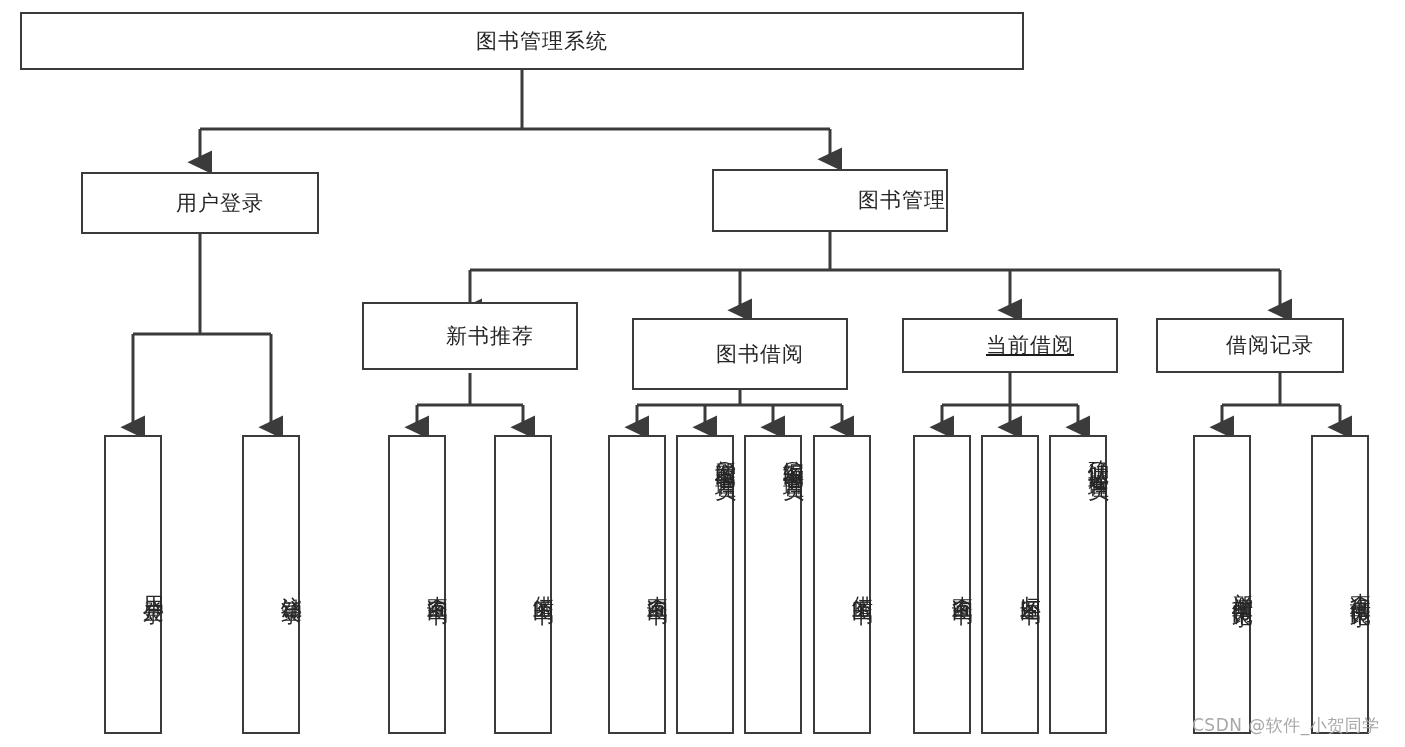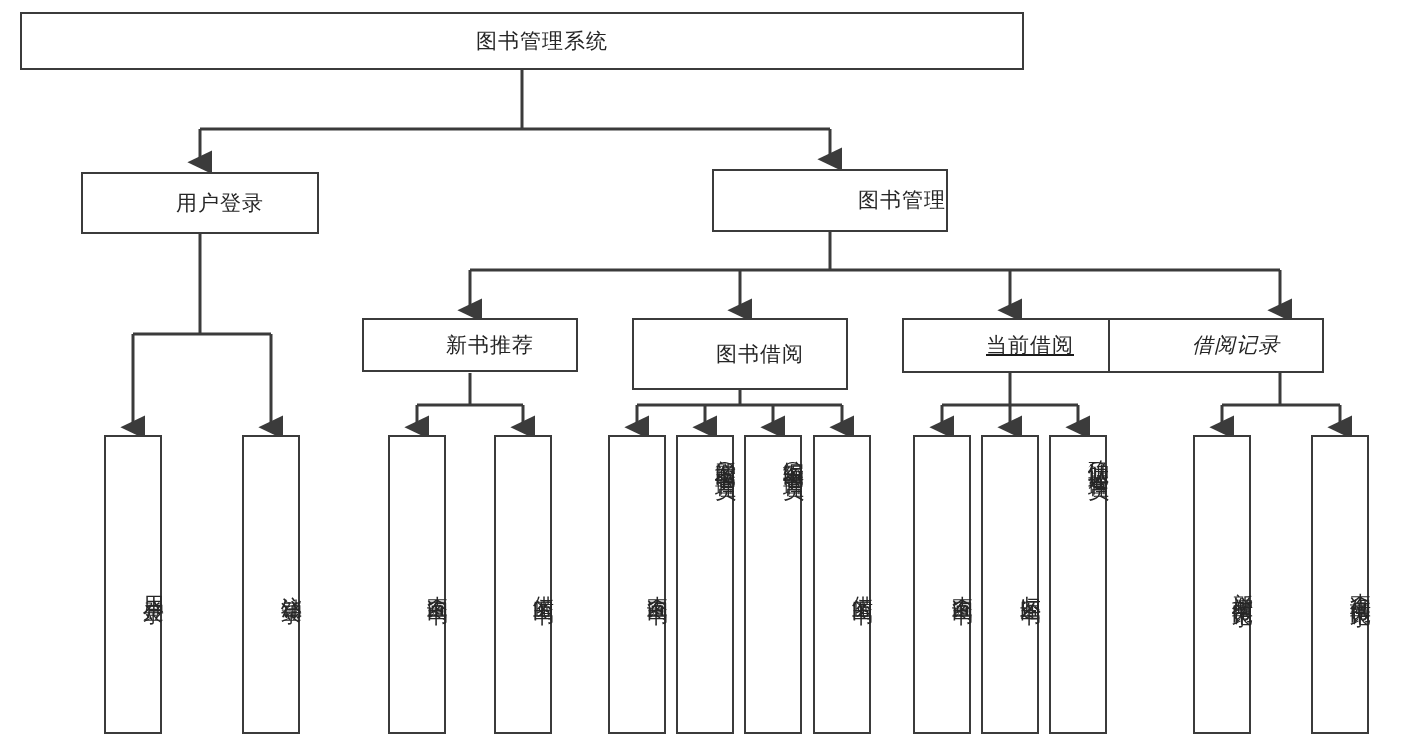--- a/index.html
+++ b/index.html
@@ -130,33 +130,33 @@
   </div>
 
   <div class="node" style="left:81px; top:172px; width:238px; height:62px;">
     <span class="label">用户登录</span>
   </div>
 
   <div class="node" style="left:712px; top:169px; width:236px; height:63px;justify-content:flex-end;">
     <span class="label">图书管理</span>
   </div>
 
-  <div class="node" style="left:362px; top:318px; width:216px; height:54px;">
+  <div class="node" style="left:362px; top:302px; width:216px; height:68px;">
     <span class="label">新书推荐</span>
   </div>
 
   <div class="node" style="left:632px; top:318px; width:216px; height:72px;">
     <span class="label">图书借阅</span>
   </div>
 
   <div class="node" style="left:902px; top:318px; width:216px; height:55px;text-decoration:underline;">
     <span class="label">当前借阅</span>
   </div>
 
-  <div class="node" style="left:1108px; top:318px; width:216px; height:55px;font-style:italic;">
+  <div class="node" style="left:1156px; top:318px; width:188px; height:55px;">
     <span class="label">借阅记录</span>
   </div>
 
   <div class="node vert mid" style="left:104px; top:435px; width:58px; height:299px;">
     <span class="label">用户登录</span>
   </div>
   <div class="node vert mid" style="left:242px; top:435px; width:58px; height:299px;">
     <span class="label">注销登录</span>
   </div>
 
@@ -190,14 +190,15 @@
     <span class="label">确认归还（管理员）</span>
   </div>
 
   <div class="node vert mid" style="left:1193px; top:435px; width:58px; height:299px;">
     <span class="label">新增借阅记录</span>
   </div>
   <div class="node vert mid" style="left:1311px; top:435px; width:58px; height:299px;">
     <span class="label">查询借阅记录</span>
   </div>
 
+  <div class="watermark" style="left:1192px; top:714px;">CSDN @软件_小贺同学</div>
 
 </div>
 
 </body></html>

